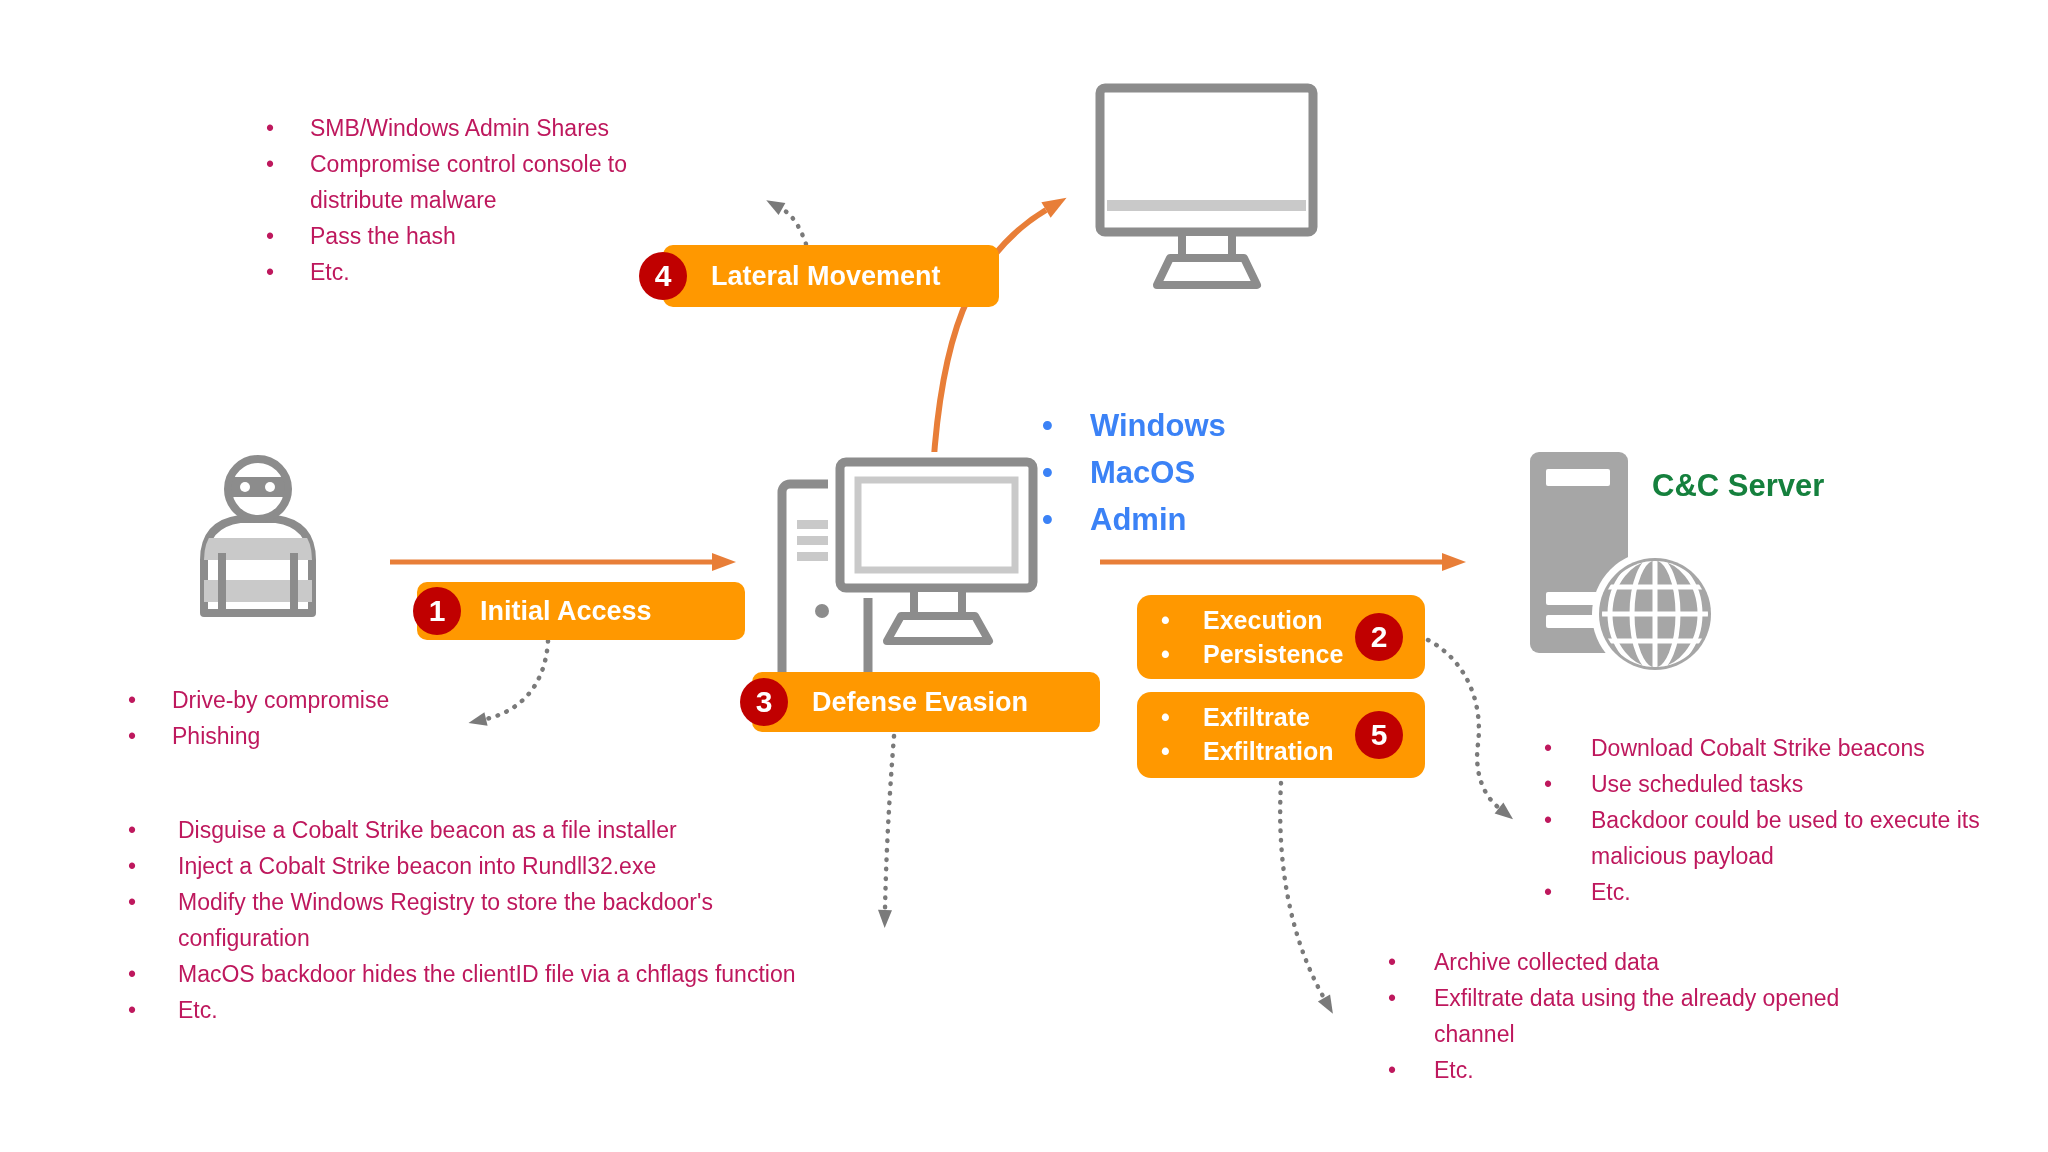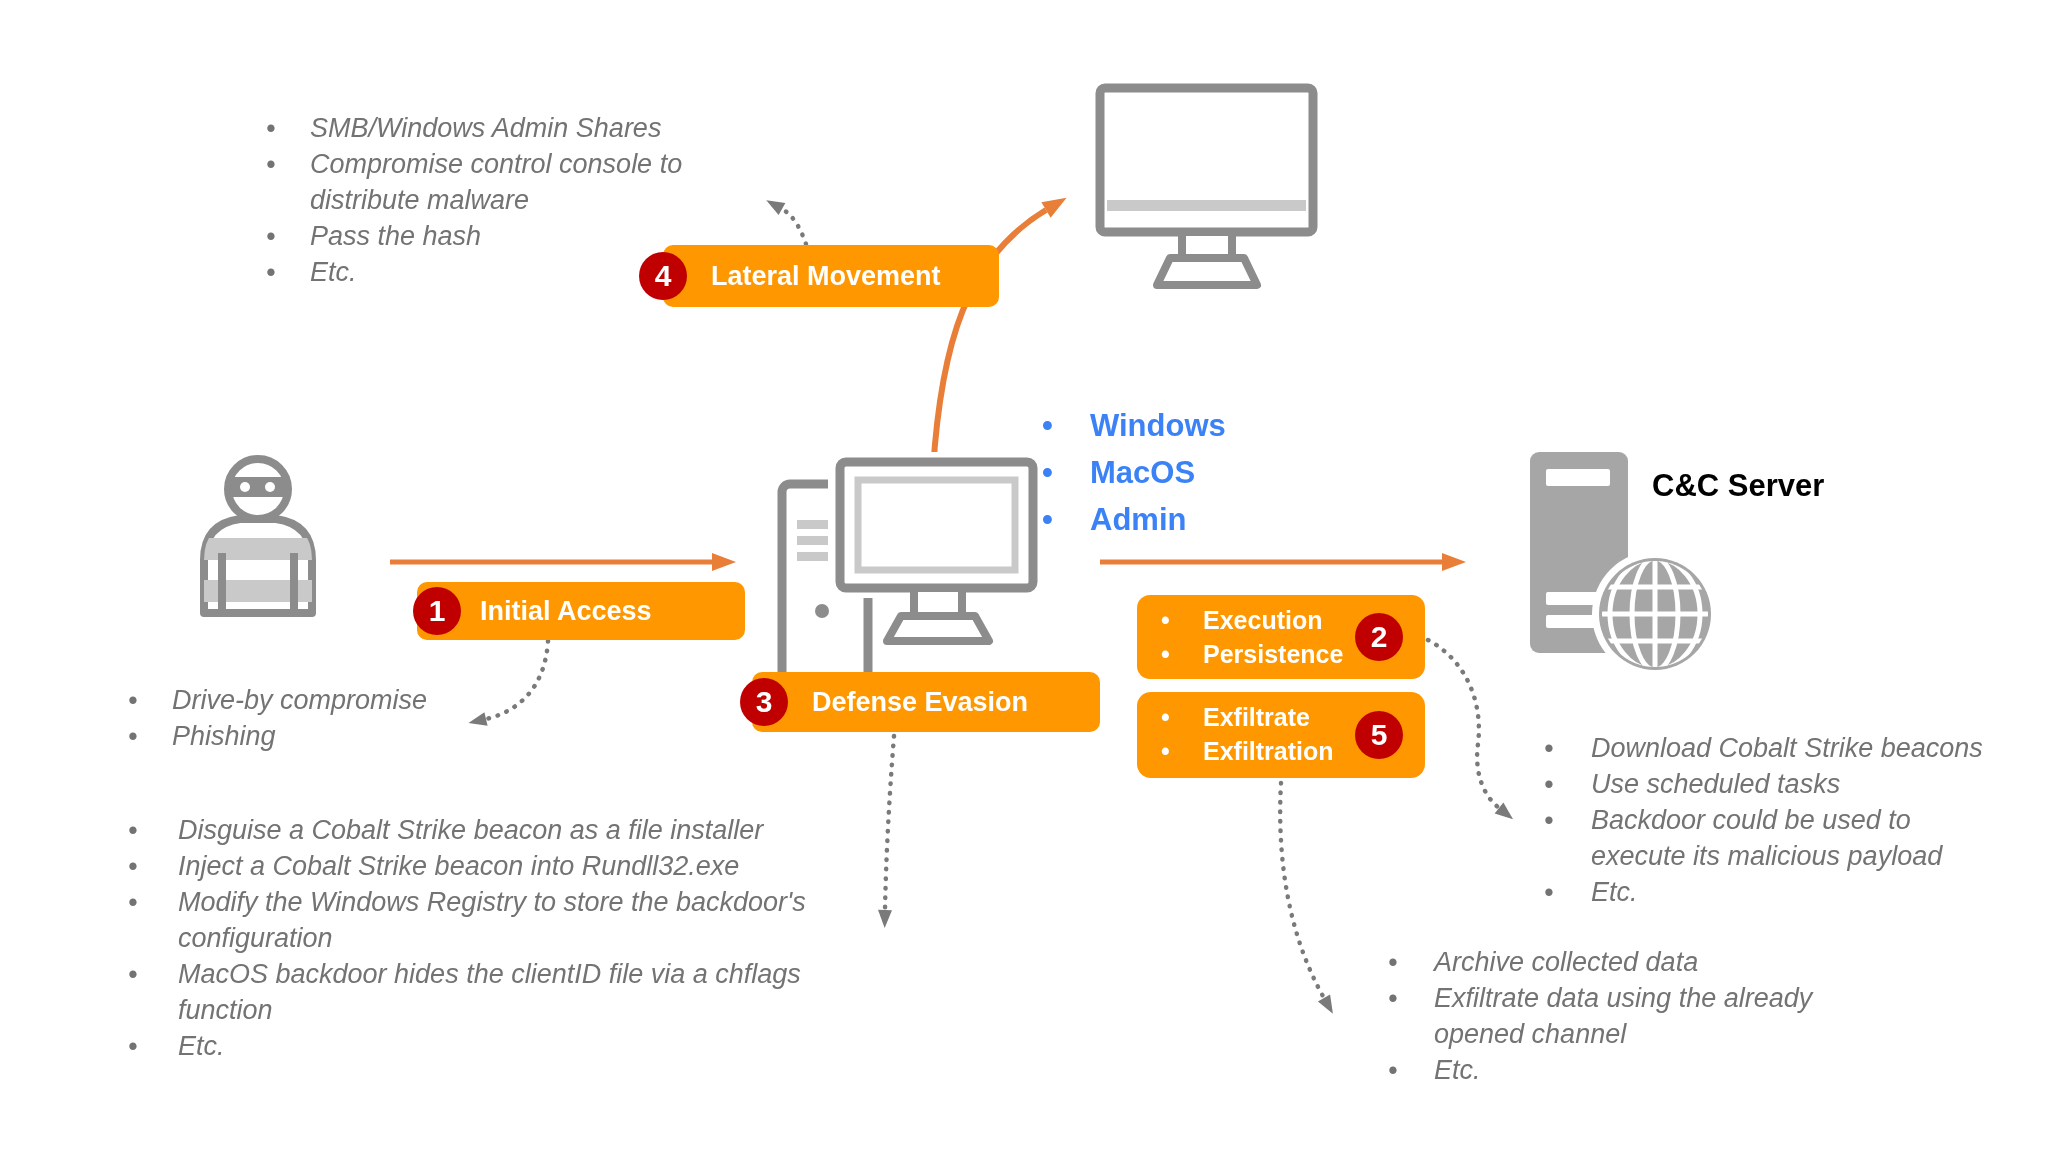--- a/index.html
+++ b/index.html
@@ -2,21 +2,21 @@
 <html><head>
 <meta charset="utf-8">
 <style>
   html,body{margin:0;padding:0;background:#fff;}
   .canvas{position:relative;width:2048px;height:1152px;background:#ffffff;
           font-family:"Liberation Sans",sans-serif;overflow:hidden;}
   .layer{position:absolute;left:0;top:0;}
 
   
   .glist{position:absolute;margin:0;padding:0;list-style:none;
-         color:#737373;font-size:27px;line-height:36px;font-weight:400;font-style:italic;}
+         color:#be185d;font-size:23px;line-height:36px;font-weight:400;}
   .glist li{position:relative;padding-left:60px;}
   .glist li::before{content:"\2022";position:absolute;left:16px;top:0;}
 
   
   .os-list{position:absolute;margin:0;padding:0;list-style:none;
            color:#3b82f6;font-size:31px;line-height:47px;font-weight:700;}
   .os-list li{position:relative;padding-left:60px;}
   .os-list li::before{content:"\2022";position:absolute;left:12px;top:0;}
 
   
@@ -28,21 +28,21 @@
        display:flex;align-items:center;justify-content:center;
        top:50%;transform:translateY(-50%);}
 
   
   .stage-box{position:absolute;background:#FF9800;border-radius:14px;
              color:#fff;font-weight:700;font-size:25px;line-height:34px;}
   .stage-box ul{margin:0;padding:8px 0 0 0;list-style:none;}
   .stage-box li{position:relative;padding-left:66px;}
   .stage-box li::before{content:"\2022";position:absolute;left:24px;top:0;}
 
-  .cc-title{position:absolute;font-size:31px;font-weight:700;color:#000000;}
+  .cc-title{position:absolute;font-size:31px;font-weight:700;color:#15803d;}
 </style>
 </head>
 <body>
 
 <div class="canvas">
 
   <svg class="layer" width="2048" height="1152" viewBox="0 0 2048 1152">
     <defs>
       <marker id="ah-o" markerUnits="userSpaceOnUse" markerWidth="30" markerHeight="24" refX="3" refY="12" orient="auto">
         <path d="M3,3 L27,12 L3,21 Z" fill="#E87E38"></path>
@@ -163,21 +163,21 @@
   </div>
 
   <ul class="glist" style="left:112px;top:812px;width:726px;">
     <li style="padding-left:66px">Disguise a Cobalt Strike beacon as a file installer</li>
     <li style="padding-left:66px">Inject a Cobalt Strike beacon into Rundll32.exe</li>
     <li style="padding-left:66px">Modify the Windows Registry to store the backdoor's configuration</li>
     <li style="padding-left:66px">MacOS backdoor hides the clientID file via a chflags function</li>
     <li style="padding-left:66px">Etc.</li>
   </ul>
 
-  <div class="stage-box" style="left:1137px;top:595px;width:288px;height:84px;border-radius:13px;">
+  <div class="stage-box" style="left:1137px;top:595px;width:288px;height:84px;">
     <ul>
       <li>Execution</li>
       <li>Persistence</li>
     </ul>
     <span class="num" style="right:22px;">2</span>
   </div>
 
   <div class="stage-box" style="left:1137px;top:692px;width:288px;height:86px;">
     <ul>
       <li>Exfiltrate</li>

